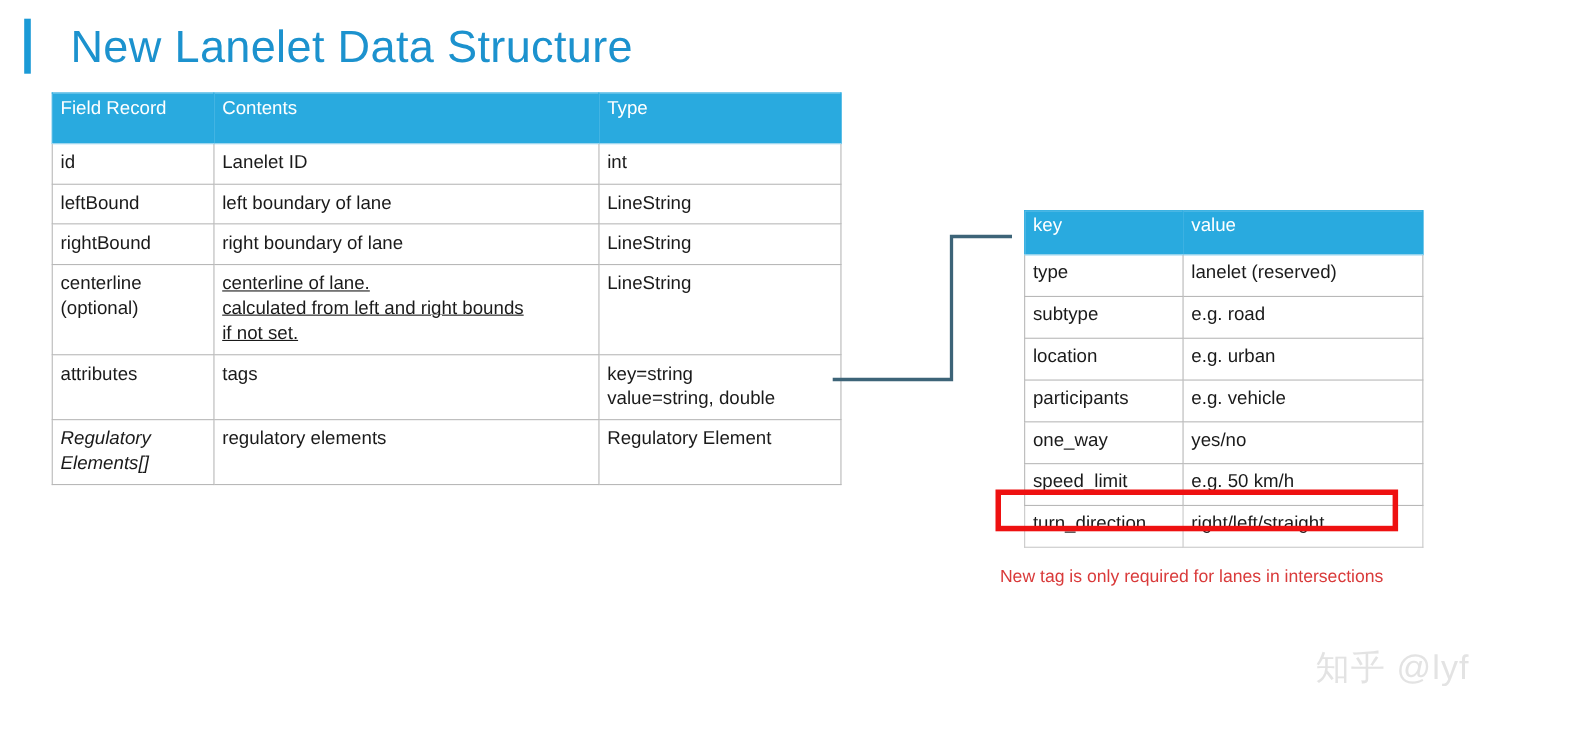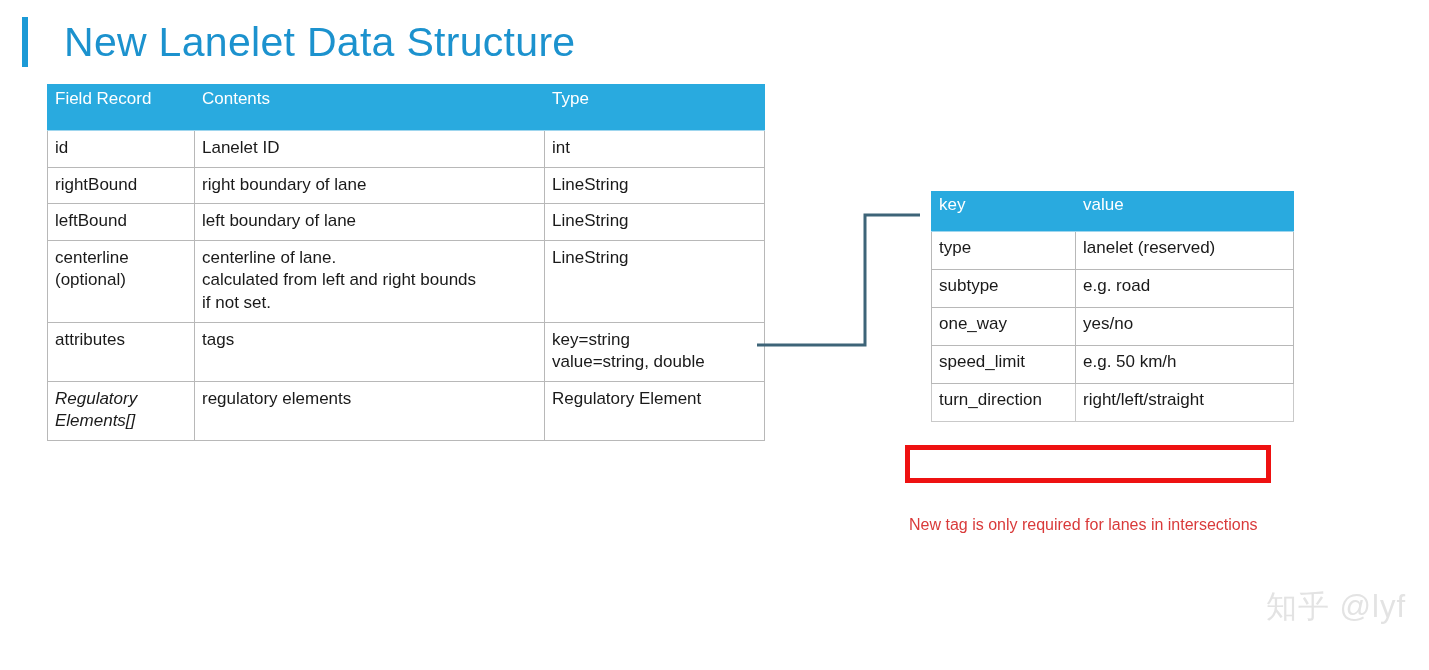--- a/index.html
+++ b/index.html
@@ -133,21 +133,21 @@
     top: 514px;
     width: 470px;
     font-size: 16px;
     line-height: 1.33;
     color: #D93A3A;
   }
 
   
   #watermark {
     position: absolute;
-    left: 1266px;
+    left: 1196px;
     top: 586px;
     font-size: 31px;
     color: #e3e3e3;
     letter-spacing: 1px;
     white-space: nowrap;
     user-select: none;
   }
 </style>
 </head>
 <body>
@@ -170,33 +170,33 @@
       <th>Type</th>
     </tr>
   </thead>
   <tbody>
     <tr>
       <td>id</td>
       <td>Lanelet ID</td>
       <td>int</td>
     </tr>
     <tr>
+      <td>leftBound</td>
+      <td>left boundary of lane</td>
+      <td>LineString</td>
+    </tr>
+    <tr>
       <td>rightBound</td>
       <td>right boundary of lane</td>
       <td>LineString</td>
     </tr>
     <tr>
-      <td>leftBound</td>
-      <td>left boundary of lane</td>
-      <td>LineString</td>
-    </tr>
-    <tr>
       <td style="white-space: pre-line;">centerline
 (optional)</td>
-      <td style="white-space: pre-line;">centerline of lane.
+      <td style="white-space: pre-line; text-decoration: underline;">centerline of lane.
 calculated from left and right bounds
 if not set.</td>
       <td>LineString</td>
     </tr>
     <tr>
       <td>attributes</td>
       <td>tags</td>
       <td style="white-space: pre-line;">key=string
 value=string, double</td>
     </tr>
@@ -227,20 +227,28 @@
   <tbody>
     <tr>
       <td>type</td>
       <td>lanelet (reserved)</td>
     </tr>
     <tr>
       <td>subtype</td>
       <td>e.g. road</td>
     </tr>
     <tr>
+      <td>location</td>
+      <td>e.g. urban</td>
+    </tr>
+    <tr>
+      <td>participants</td>
+      <td>e.g. vehicle</td>
+    </tr>
+    <tr>
       <td>one_way</td>
       <td>yes/no</td>
     </tr>
     <tr>
       <td>speed_limit</td>
       <td>e.g. 50 km/h</td>
     </tr>
     <tr class="highlighted">
       <td>turn_direction</td>
       <td>right/left/straight</td>

